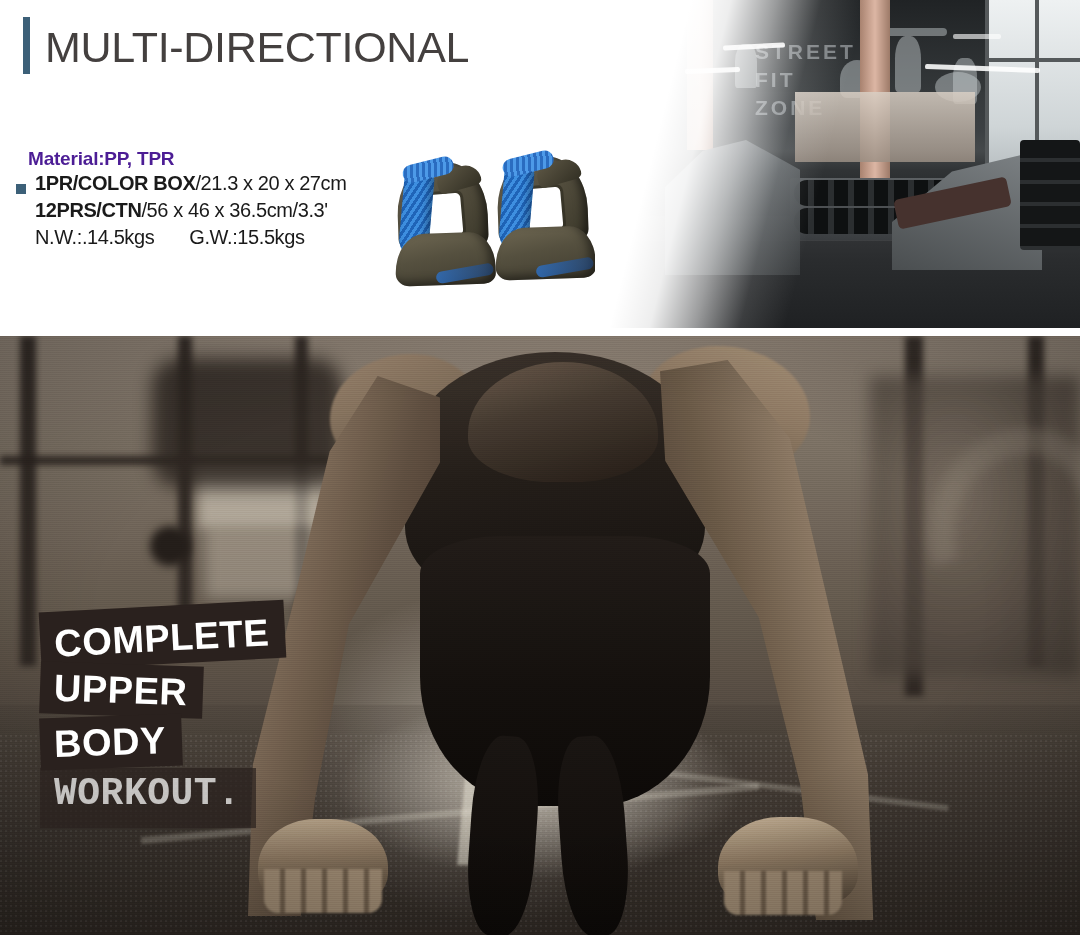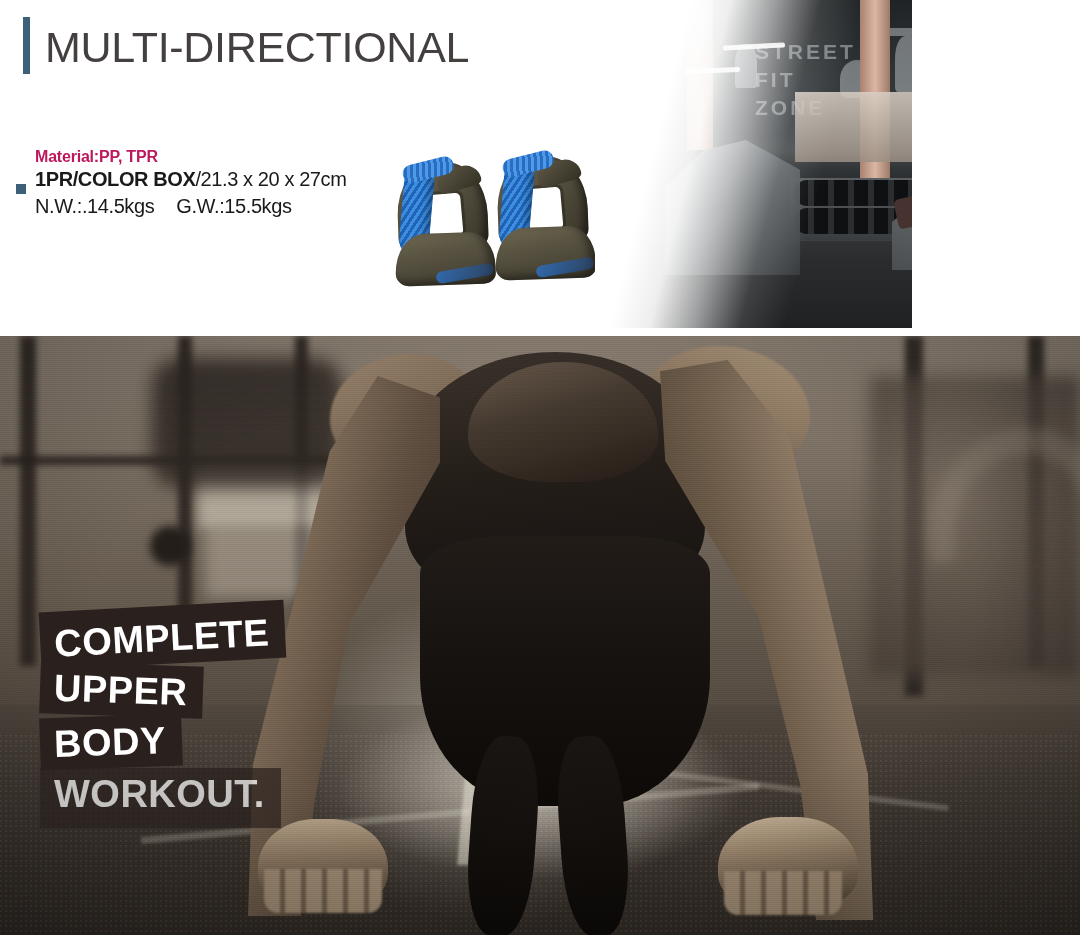--- a/index.html
+++ b/index.html
@@ -5,35 +5,35 @@
   * { margin:0; padding:0; box-sizing:border-box; }
   html, body {
     width:1080px; height:935px;
     background:#ffffff;
     font-family:"Liberation Sans", sans-serif;
     overflow:hidden;
   }
   .page { position:relative; width:1080px; height:935px; background:#fff; }
 
   
-  .top-banner { position:absolute; left:0; top:0; width:912px; height:328px; background:#fff; overflow:hidden; }
+  .top-banner { position:absolute; left:0; top:0; width:1080px; height:328px; background:#fff; overflow:hidden; }
 
   .accent-bar { position:absolute; left:23px; top:17px; width:7px; height:57px; background:#3c6078; }
 
   .title { position:absolute; left:45px; top:21px; width:560px;
            font-size:43px; line-height:52px; font-weight:400; letter-spacing:-0.3px;
            color:#44403f; }
 
   .spec-block { position:absolute; left:16px; top:148px; width:420px; }
-  .spec-material { font-size:16px; font-weight:bold; color:#be185d; letter-spacing:-0.2px; margin-left:19px; }
+  .spec-material { font-size:19px; font-weight:bold; color:#4c1d95; letter-spacing:-0.2px; margin-left:12px; }
   .spec-row { position:relative; margin-left:19px; font-size:20px; line-height:27px; color:#1a1a1a; letter-spacing:-0.4px; white-space:nowrap; }
   .spec-bullet { position:absolute; left:0px; top:36px; width:10px; height:10px; background:#3c6078; }
   .b { font-weight:bold;text-align:center; }
   .spec-weights { margin-left:19px; font-size:20px; line-height:27px; color:#1a1a1a; letter-spacing:-0.4px; white-space:nowrap; }
-  .gw { margin-left:22px; }
+  .gw { margin-left:35px; }
 
   
   .product { position:absolute; left:392px; top:152px; width:215px; height:130px; }
   .bar { position:absolute; width:105px; height:125px; }
   .bar.left  { left:0px;  top:8px;  transform:rotate(-2deg); }
   .bar.right { left:100px; top:2px; transform:rotate(-2deg); }
   .bar .base {
     position:absolute; left:2px; bottom:0; width:100px; height:52px;
     background:linear-gradient(170deg,#6e6752 0%,#55503f 45%,#413d30 100%);
     border-radius:34px 30px 14px 16px / 46px 40px 12px 14px;
@@ -219,40 +219,43 @@
 
   .hero-vignette { position:absolute; inset:0;
     background:radial-gradient(ellipse 90% 80% at 50% 45%, rgba(0,0,0,0) 45%, rgba(0,0,0,.38) 100%); }
 
   
   .overlay { position:absolute; left:40px; top:606px; z-index:40; }
   .ov-line { display:block; background:#2a211e; color:#ffffff;
              font-weight:bold; font-size:38px; line-height:44px; letter-spacing:0.5px;
              padding:4px 16px 4px 14px; width:max-content; }
   .ov-line.l1 { padding-top:10px; }
-  .ov-line.l4 { padding-bottom:12px; }
+  .ov-line.l4 { padding-bottom:12px;font-family:Liberation Mono, monospace; }
 </style>
 </head>
 <body>
 
 <div class="page">
 
   <div class="top-banner">
 
     <div class="accent-bar"></div>
 
     <div class="title">
       <span>MULTI-DIRECTIONAL</span><br>
     </div>
 
     <div class="spec-block">
       <div class="spec-material">Material:PP, TPR</div>
       <div class="spec-bullet"></div>
       <div class="spec-row">
         <span class="b">1PR/COLOR BOX</span><span>/21.3 x 20 x 27cm</span>
+      </div>
+      <div class="spec-row">
+        <span class="b">12PRS/CTN</span><span>/56 x 46 x 36.5cm/3.3'</span>
       </div>
       <div class="spec-weights">
         <span>N.W.:.14.5kgs</span><span class="gw">G.W.:15.5kgs</span>
       </div>
     </div>
 
     <div class="product">
       <div class="bar left">
         <div class="frame"></div>
         <div class="hole"></div>

